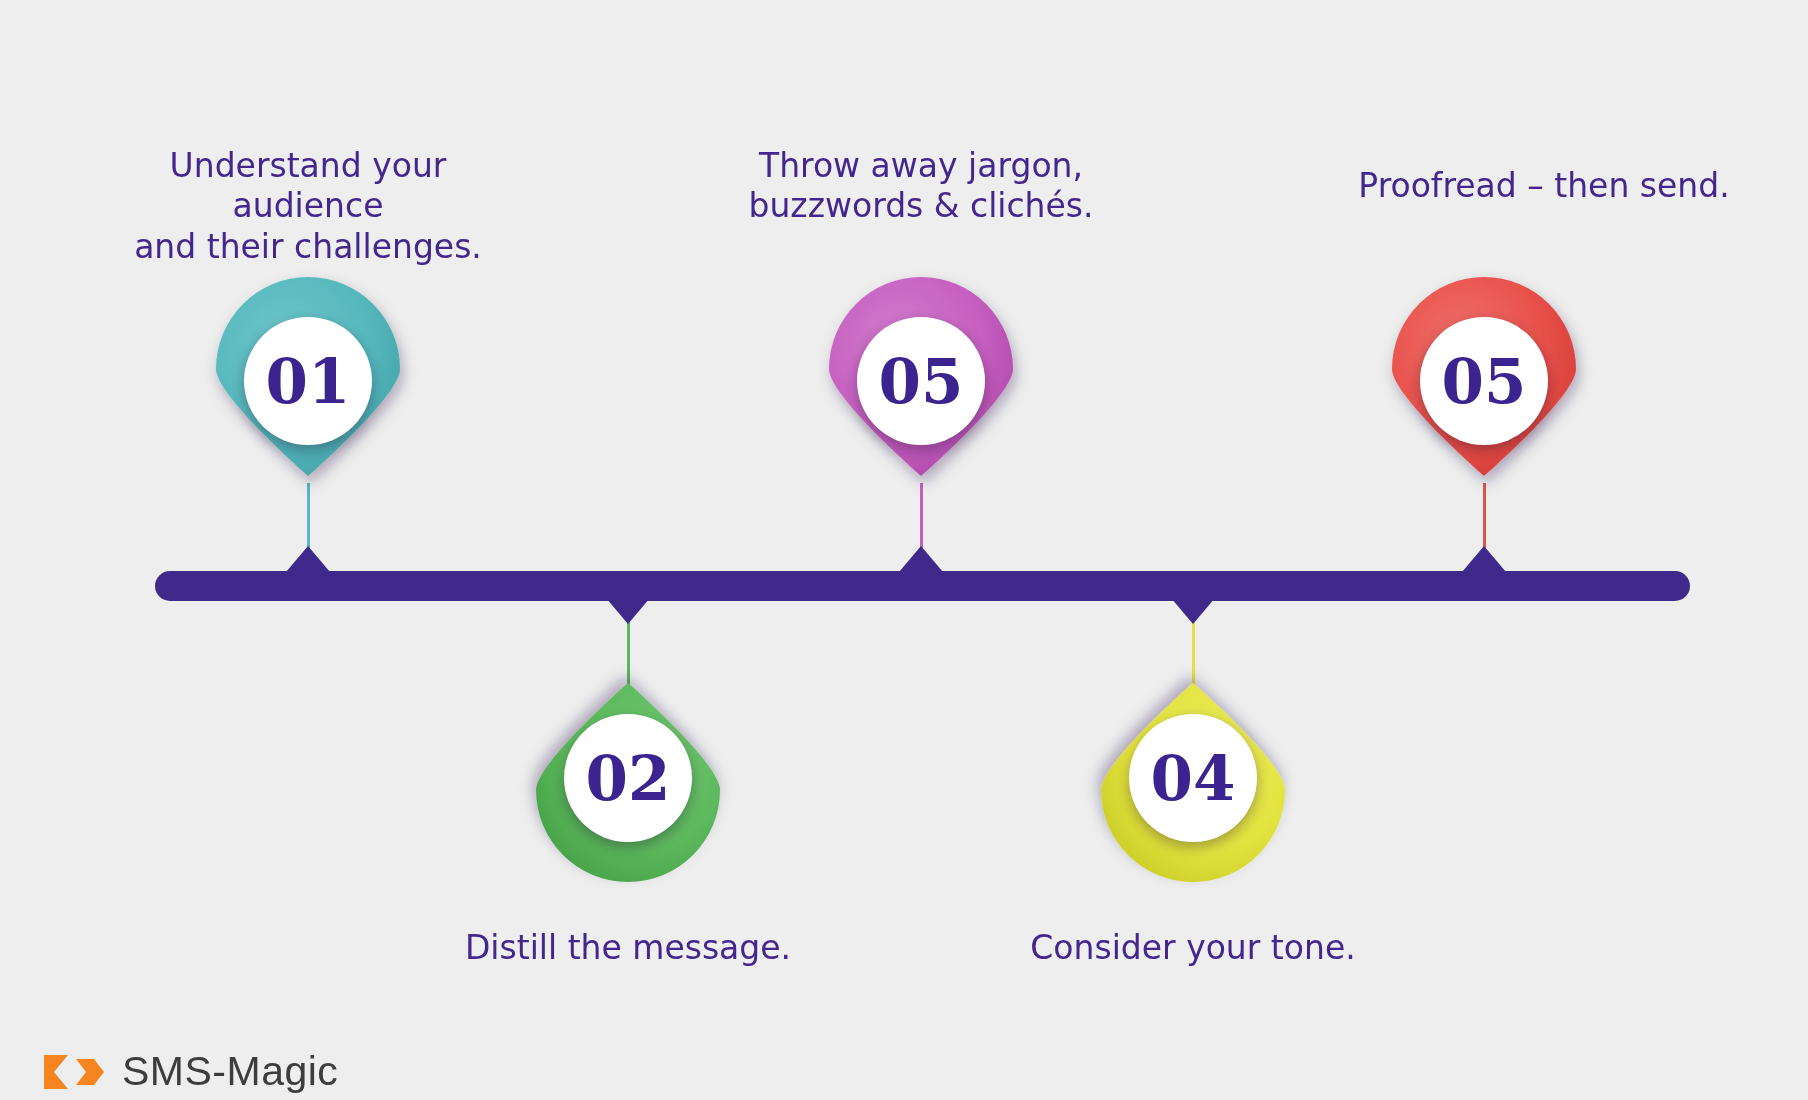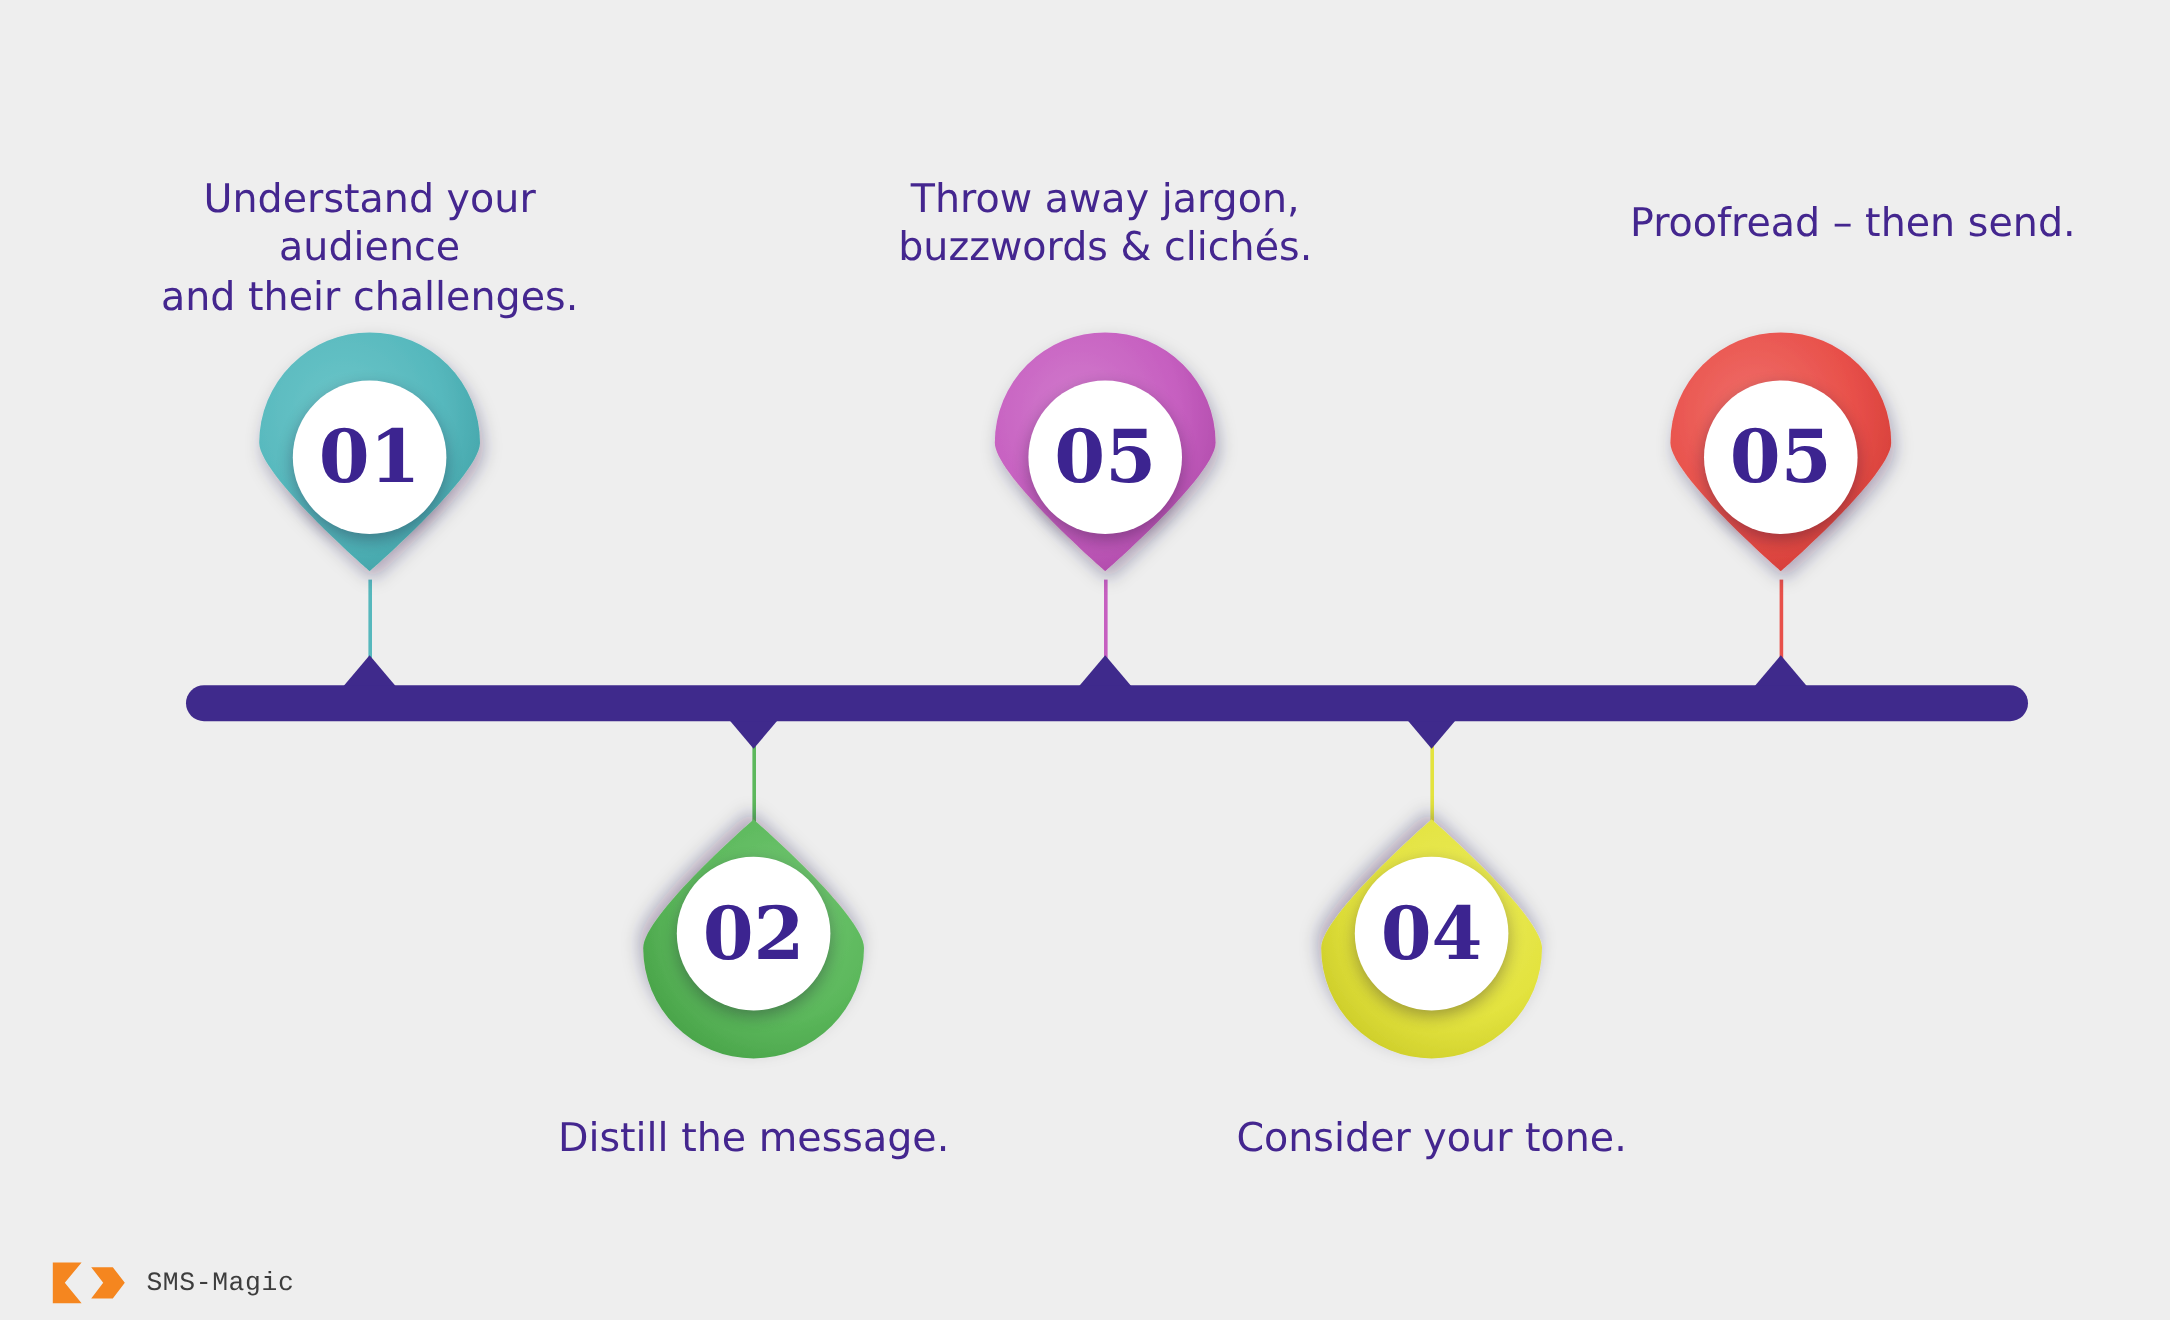--- a/index.html
+++ b/index.html
@@ -102,22 +102,22 @@
     display:flex;
     align-items:center;
     gap:14px;
     z-index:6;
   }
   .logo-mark{
     width:66px;height:42px;
     position:relative;
   }
   .logo-text{
-    font-family:Liberation Mono, monospace;
-    font-size:22px;
+    font-family:Liberation Sans, sans-serif;
+    font-size:41px;
     letter-spacing:0.5px;
     color:#3d3d3d;
     font-weight:400;
   }
 </style>
 </head>
 <body>
 
 <div id="stage">
 

